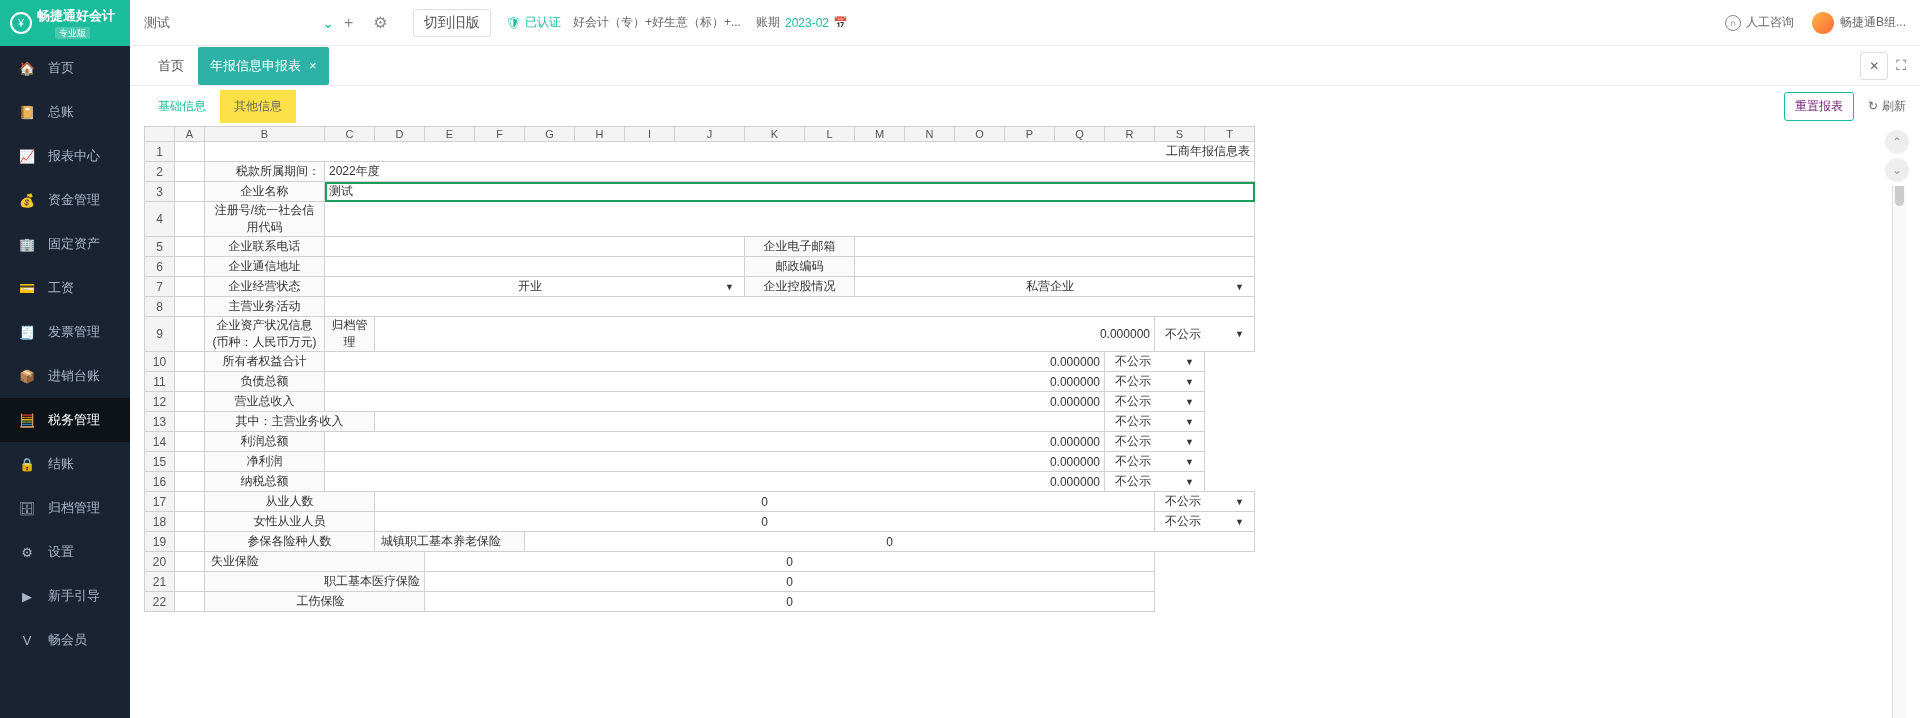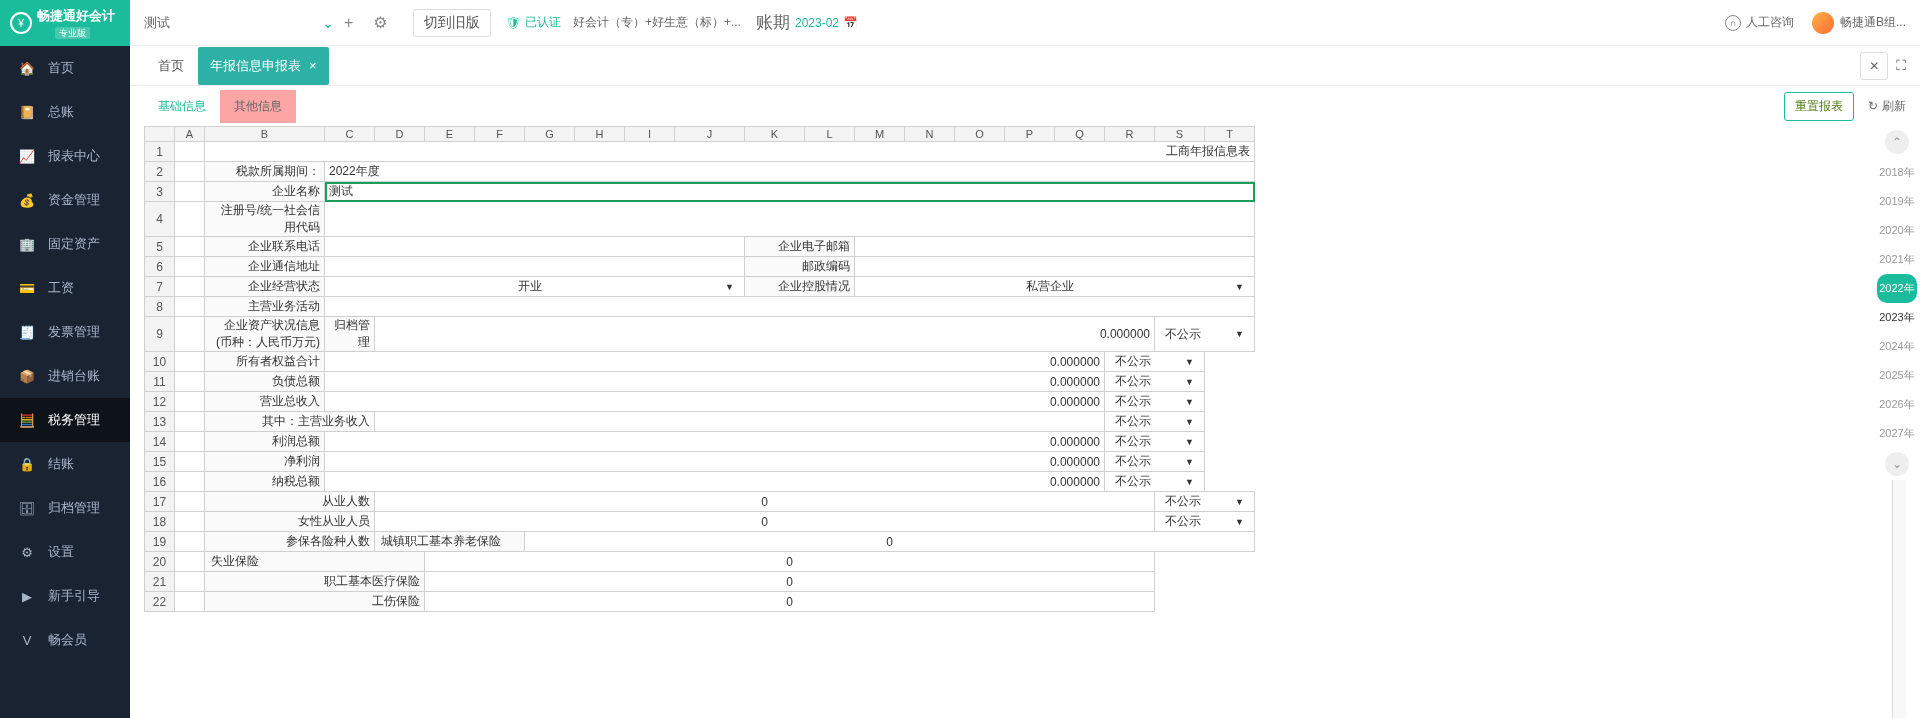--- a/index.html
+++ b/index.html
@@ -22,57 +22,57 @@
 
 
 .topbar { height: 46px; display: flex; align-items: center; padding: 0 14px; border-bottom: 1px solid #eee; }
 .company-select { width: 190px; color: #666; display: flex; align-items: center; justify-content: space-between; cursor: pointer; font-size: 13px; }
 .company-select .caret { color: #1abc9c; font-size: 14px; }
 .top-icon { padding: 0 10px; color: #888; cursor: pointer; font-size: 16px; }
 .old-btn { border: 1px solid #ddd; padding: 4px 10px; border-radius: 3px; margin: 0 15px; cursor: pointer; font-size: 14px; color: #555; }
 .verified { color: #1abc9c; display: flex; align-items: center; margin-right: 12px; font-size: 12px; }
 .verified-icon { margin-right: 4px; }
 .plan-text { color: #666; font-size: 12px; margin-right: 15px; }
-.period-label { color: #666; font-size: 17px; }
+.period-label { color: #666; font-size: 12px; }
 .period-val { color: #1abc9c; margin-left: 5px; display: flex; align-items: center; cursor: pointer; font-size: 12px; }
 .topbar-right { margin-left: auto; display: flex; align-items: center; }
 .support { display: flex; align-items: center; color: #666; cursor: pointer; margin-right: 18px; font-size: 12px; }
 .support-icon { width: 16px; height: 16px; border: 1px solid #888; border-radius: 50%; margin-right: 5px; display: flex; align-items: center; justify-content: center; font-size: 9px; }
 .avatar { width: 22px; height: 22px; background: linear-gradient(135deg, #ffb347, #ff6b35); border-radius: 50%; margin-right: 6px; }
 .username { color: #666; font-size: 12px; }
 
 
 .tabsrow { height: 40px; display: flex; align-items: center; padding: 0 14px; border-bottom: 1px solid #eee; position: relative; }
 .tab-home { padding: 0 14px; color: #555; cursor: pointer; font-size: 13px; }
 .tab-active { background: #2db0a5; color: #fff; padding: 10px 12px; display: flex; align-items: center; border-radius: 2px; font-size: 13px; }
 .tab-close { margin-left: 8px; cursor: pointer; }
 .tab-actions { margin-left: auto; display: flex; align-items: center; }
 .tab-x { width: 28px; height: 28px; border: 1px solid #ddd; border-radius: 3px; display: flex; align-items: center; justify-content: center; cursor: pointer; color: #666; margin-right: 8px; }
 .tab-expand { cursor: pointer; color: #666; font-size: 14px; }
 
 
 .subtabs { height: 40px; display: flex; align-items: center; padding: 0 14px; }
-.subtab { padding: 8px 14px; cursor: pointer; color: #666; background: #fca5a5; font-size: 12px; }
+.subtab { padding: 8px 14px; cursor: pointer; color: #666; background: #fde047; font-size: 12px; }
 .subtab.active { color: #1abc9c; background: #fff; }
 .subtabs-right { margin-left: auto; display: flex; align-items: center; }
-.reset-btn { border: 1px solid #1abc9c; color: #4d7c0f; padding: 5px 10px; border-radius: 3px; cursor: pointer; margin-right: 14px; font-size: 12px; }
+.reset-btn { border: 1px solid #1abc9c; color: #701a75; padding: 5px 10px; border-radius: 3px; cursor: pointer; margin-right: 14px; font-size: 12px; }
 .refresh-btn { color: #666; display: flex; align-items: center; cursor: pointer; font-size: 12px; }
 .refresh-icon { margin-right: 4px; }
 
 
 .sheet-wrap { flex: 1; padding: 0 14px; overflow: hidden; display: flex; }
 .sheet { flex: 1; overflow: auto; }
 table { border-collapse: collapse; }
 .grid td, .grid th { border: 1px solid #d0d0d0; height: 20px; font-size: 12px; padding: 0 4px; }
 .colhdr th { background: #f3f3f3; font-weight: normal; text-align: center; color: #555; height: 15px; font-size: 11px; }
 .corner { width: 30px; background: #f3f3f3; }
 .rowhdr { width: 30px; background: #f3f3f3; text-align: center; color: #555; font-size: 11px; }
 .col-A { width: 30px; }
 .title-cell { text-align: right; font-weight: normal; font-size: 14px; }
-.label-cell { text-align: right; background: #fafafa; }
+.label-cell { text-align: center; background: #fafafa; }
 .num-cell { text-align: right; padding-right: 6px; }
 .dd { display: flex; justify-content: space-between; align-items: center; padding: 0 6px; }
 .dd .caret { font-size: 9px; }
 .selected-border { outline: 2px solid #1a9e5a; outline-offset: -2px; }
 .vscroll { width: 14px; border-left: 1px solid #ddd; background: #f8f8f8; position: relative; }
 .vscroll-thumb { position: absolute; top: 0; left: 2px; right: 2px; height: 80px; background: #ccc; border-radius: 6px; }
 
 
 .yearpanel { position: absolute; right: 0; top: 126px; width: 46px; background: #fff; text-align: center; }
 .yp-up, .yp-down { width: 24px; height: 24px; border-radius: 50%; background: #eee; margin: 4px auto; display: flex; align-items: center; justify-content: center; cursor: pointer; color: #999; }
@@ -475,41 +475,29 @@
                 <td class="rowhdr">21</td>
                 <td></td>
                 <td colspan="3" class="label-cell" style="text-align:right;padding-left:6px">职工基本医疗保险</td>
                 <td colspan="14" style="text-align:center">0</td>
               </tr>
             </tbody>
             <tbody>
               <tr>
                 <td class="rowhdr">22</td>
                 <td></td>
-                <td colspan="3" class="label-cell" style="text-align:right;padding-left:16px">工伤保险</td>
+                <td colspan="3" class="label-cell" style="text-align:center;padding-left:16px">工伤保险</td>
                 <td colspan="14" style="text-align:center">0</td>
               </tr>
             </tbody>
           </table>
       </div>
       <div class="vscroll">
           <div class="vscroll-thumb"></div>
         </div>
     </div>
 
     <div class="yearpanel">
       <div class="yp-up">⌃</div>
-      <div id="years">
-          <div class="yp-item">2018年</div>
-          <div class="yp-item">2019年</div>
-          <div class="yp-item">2020年</div>
-          <div class="yp-item">2021年</div>
-          <div class="yp-item active">2022年</div>
-          <div class="yp-item near">2023年</div>
-          <div class="yp-item">2024年</div>
-          <div class="yp-item">2025年</div>
-          <div class="yp-item">2026年</div>
-          <div class="yp-item">2027年</div>
-        </div>
       <div class="yp-down">⌄</div>
     </div>
   </div>
 </div>
 
 </body></html>

